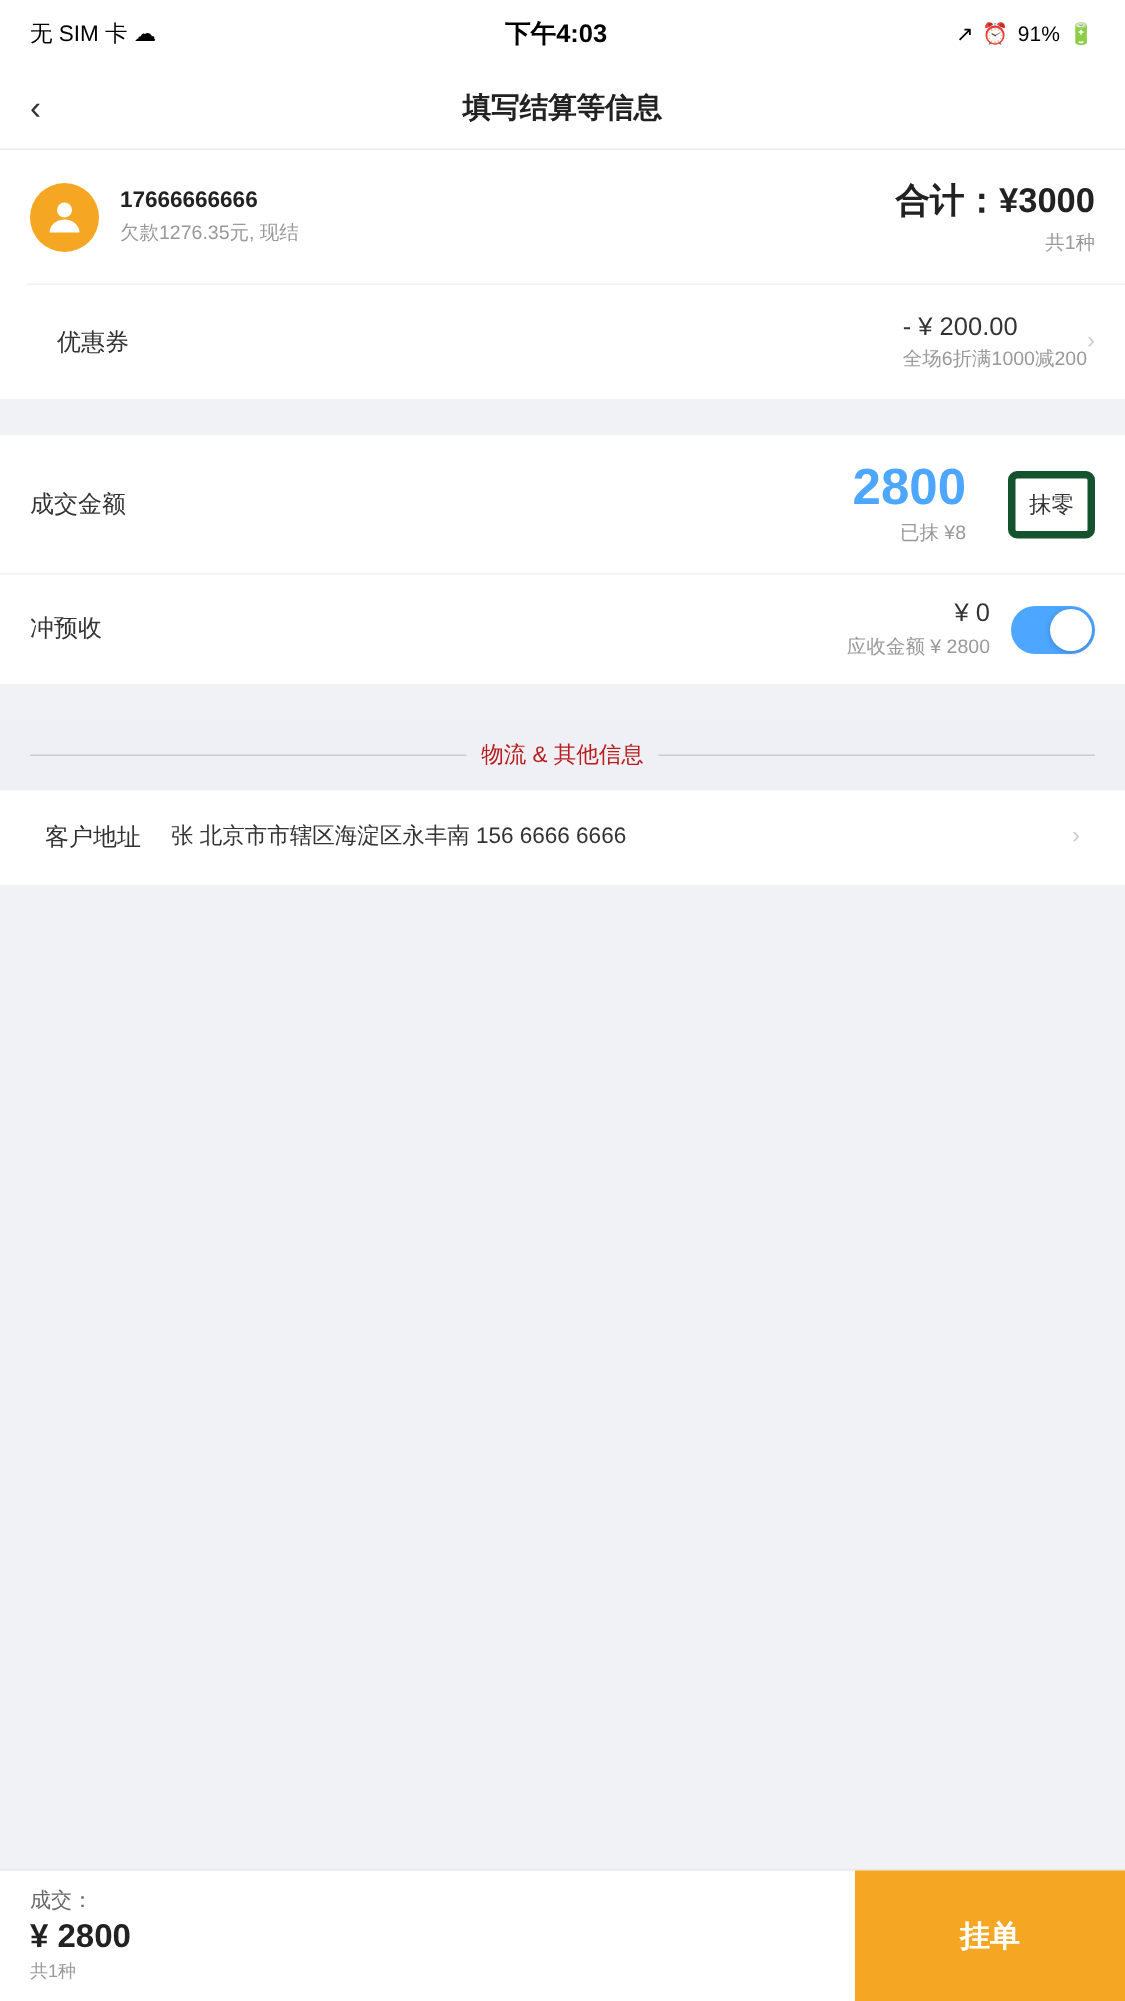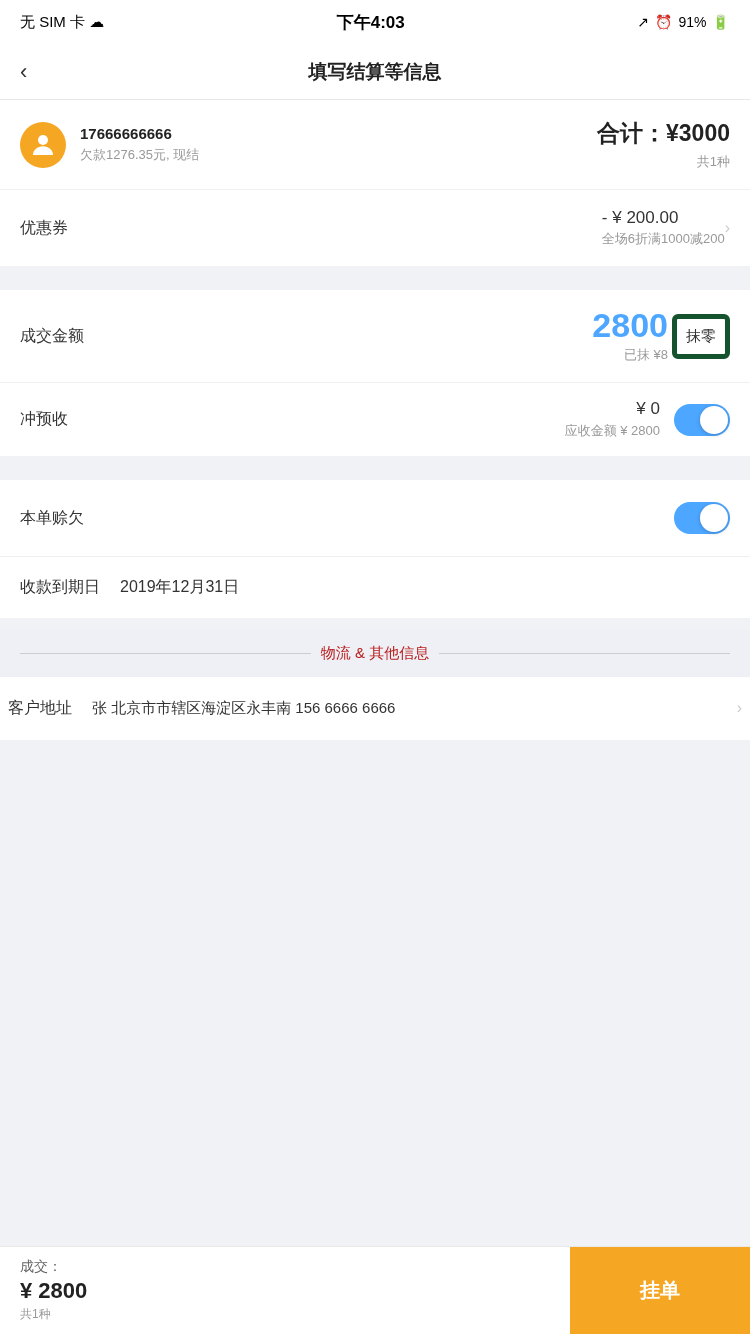--- a/index.html
+++ b/index.html
@@ -94,39 +94,40 @@
     .total-count { font-size: 13px; color: #999; margin-top: 4px; }
 
     
     .coupon-row {
       display: flex;
       align-items: center;
       justify-content: space-between;
       padding: 18px 20px;
       background: #fff;
       border-top: 1px solid #f0f0f0;
+      margin-left: 18px;
     }
     .coupon-label { font-size: 16px; color: #333; }
     .coupon-discount { font-size: 17px; color: #333; font-weight: 500; }
     .coupon-desc { font-size: 13px; color: #999; margin-top: 2px; text-align: right; }
     .chevron { font-size: 16px; color: #ccc; }
 
     
     .section-divider { height: 12px; background: #f0f2f5; }
 
     
     .amount-row {
       display: flex;
       align-items: center;
       justify-content: space-between;
       padding: 18px 20px;
       background: #fff;
     }
     .amount-label { font-size: 16px; color: #333; }
-    .amount-right { display: flex; align-items: center; gap: 4px; }
+    .amount-right { display: flex; align-items: center; gap: 28px; }
     .amount-value { font-size: 34px; font-weight: 700; color: #4da6ff; line-height: 1; }
     .amount-erased { font-size: 13px; color: #999; text-align: right; margin-top: 4px; }
 
     .round-btn {
       border: 5px solid #14532d;
       border-radius: 6px;
       padding: 8px 9px;
       font-size: 15px;
       color: #333;
       background: #fff;
@@ -199,21 +200,21 @@
       background: #eef0f5;
       gap: 10px;
     }
     .divider-line { flex: 1; height: 1px; background: #ccc; }
     .divider-text { font-size: 15px; color: #b91c1c; white-space: nowrap; }
 
     
     .address-row {
       display: flex;
       align-items: center;
-      padding: 20px 8px;
+      padding: 20px 30px;
       background: #fff;
       justify-content: space-between;
     }
     .address-label { font-size: 16px; color: #333; flex-shrink: 0; margin-right: 20px; }
     .address-value { font-size: 15px; color: #333; flex: 1; line-height: 1.5; }
     .address-chevron { font-size: 16px; color: #ccc; margin-left: 10px; }
 
     
     .bottom-spacer { height: 100px; }
 
@@ -340,32 +341,20 @@
         </div>
         <div class="toggle-switch">
           <div class="toggle-knob"></div>
         </div>
       </div>
     </div>
   </div>
 
   <div class="section-divider"></div>
 
-  <div class="card">
-    <div class="debt-row">
-      <div class="debt-label">本单赊欠</div>
-      <div class="toggle-switch">
-        <div class="toggle-knob"></div>
-      </div>
-    </div>
-    <div class="duedate-row">
-      <div class="duedate-label">收款到期日</div>
-      <div class="duedate-value">2019年12月31日</div>
-    </div>
-  </div>
 
   <div class="logistics-divider">
     <div class="divider-line"></div>
     <span class="divider-text">物流 &amp; 其他信息</span>
     <div class="divider-line"></div>
   </div>
 
   <div class="card">
     <div class="address-row">
       <div class="address-label">客户地址</div>

